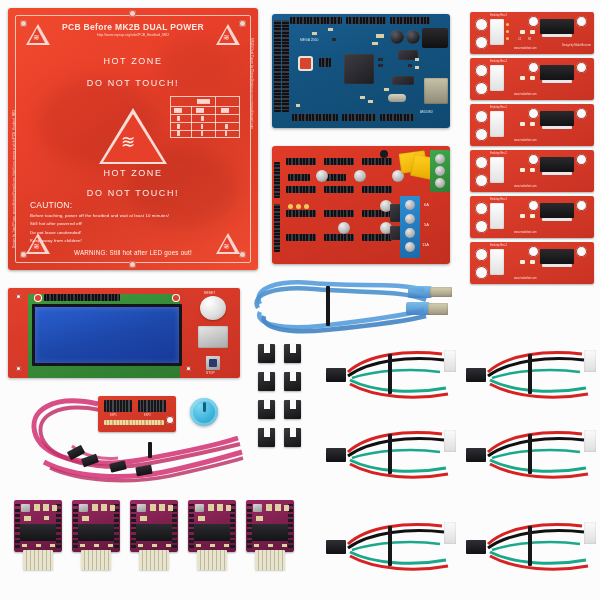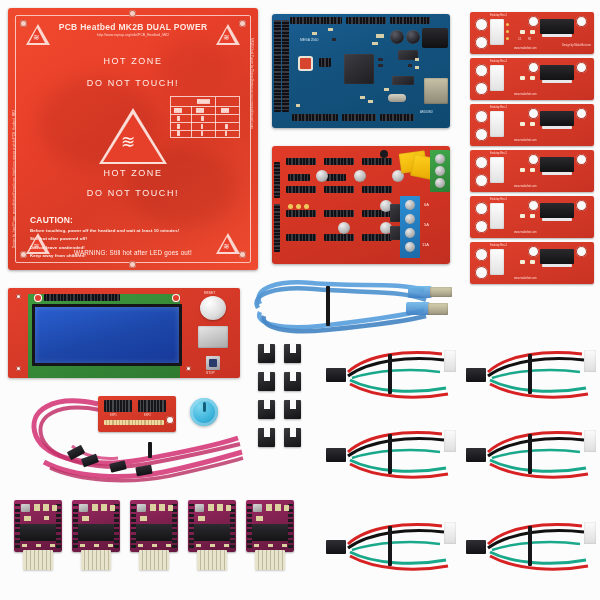--- a/index.html
+++ b/index.html
@@ -206,21 +206,21 @@
     <div class="tri-o" style="right:18px;top:16px;">
       <div class="tri-wave">≋</div>
     </div>
     <div class="tri-o" style="left:18px;bottom:16px;">
       <div class="tri-wave">≋</div>
     </div>
     <div class="tri-o" style="right:18px;bottom:16px;">
       <div class="tri-wave">≋</div>
     </div>
 
-    <div class="hb-title">PCB Heatbed MK2B DUAL POWER</div>
+    <div class="hb-title">PCB Before MK2B DUAL POWER</div>
     <div class="hb-url">http://www.reprap.org/wiki/PCB_Heatbed_MK2</div>
 
     <div class="hb-hot" style="top:48px;">HOT ZONE</div>
     <div class="hb-hot" style="top:70px;">DO NOT TOUCH!</div>
 
     <div class="hb-bigtri"></div>
     <div class="hb-bigwave">≋</div>
 
     <div class="hb-hot" style="top:160px;">HOT ZONE</div>
     <div class="hb-hot" style="top:180px;">DO NOT TOUCH!</div>
@@ -239,21 +239,21 @@
       <div class="hb-th" style="left:6px;top:19px;">1</div>
       <div class="hb-th" style="left:30px;top:19px;">+</div>
       <div class="hb-th" style="left:6px;top:27px;">2</div>
       <div class="hb-th" style="left:30px;top:27px;">-</div>
       <div class="hb-th" style="left:54px;top:27px;">+</div>
       <div class="hb-th" style="left:6px;top:34px;">3</div>
       <div class="hb-th" style="left:30px;top:34px;">-</div>
       <div class="hb-th" style="left:54px;top:34px;">-</div>
     </div>
 
-    <div class="hb-caution" style="top:207px;font-weight:bold;">
+    <div class="hb-caution" style="top:192px;">
       <div class="hb-cap">CAUTION:</div>
       <div class="hb-line">Before touching, power off the heatbed and wait at least 10 minutes!</div>
       <div class="hb-line">Still hot after powered off!</div>
       <div class="hb-line">Do not leave unattended!</div>
       <div class="hb-line">Keep away from children!</div>
     </div>
 
     <div class="hb-warn">WARNING: Still hot after LED goes out!</div>
 
     <div class="hb-vert" style="left:4px;top:240px;transform:rotate(-90deg);">Design by Josef Prusa, prusaddiction@gmail.com, http://www.reprap.org/wiki/PCB_Heatbed_MK2</div>

